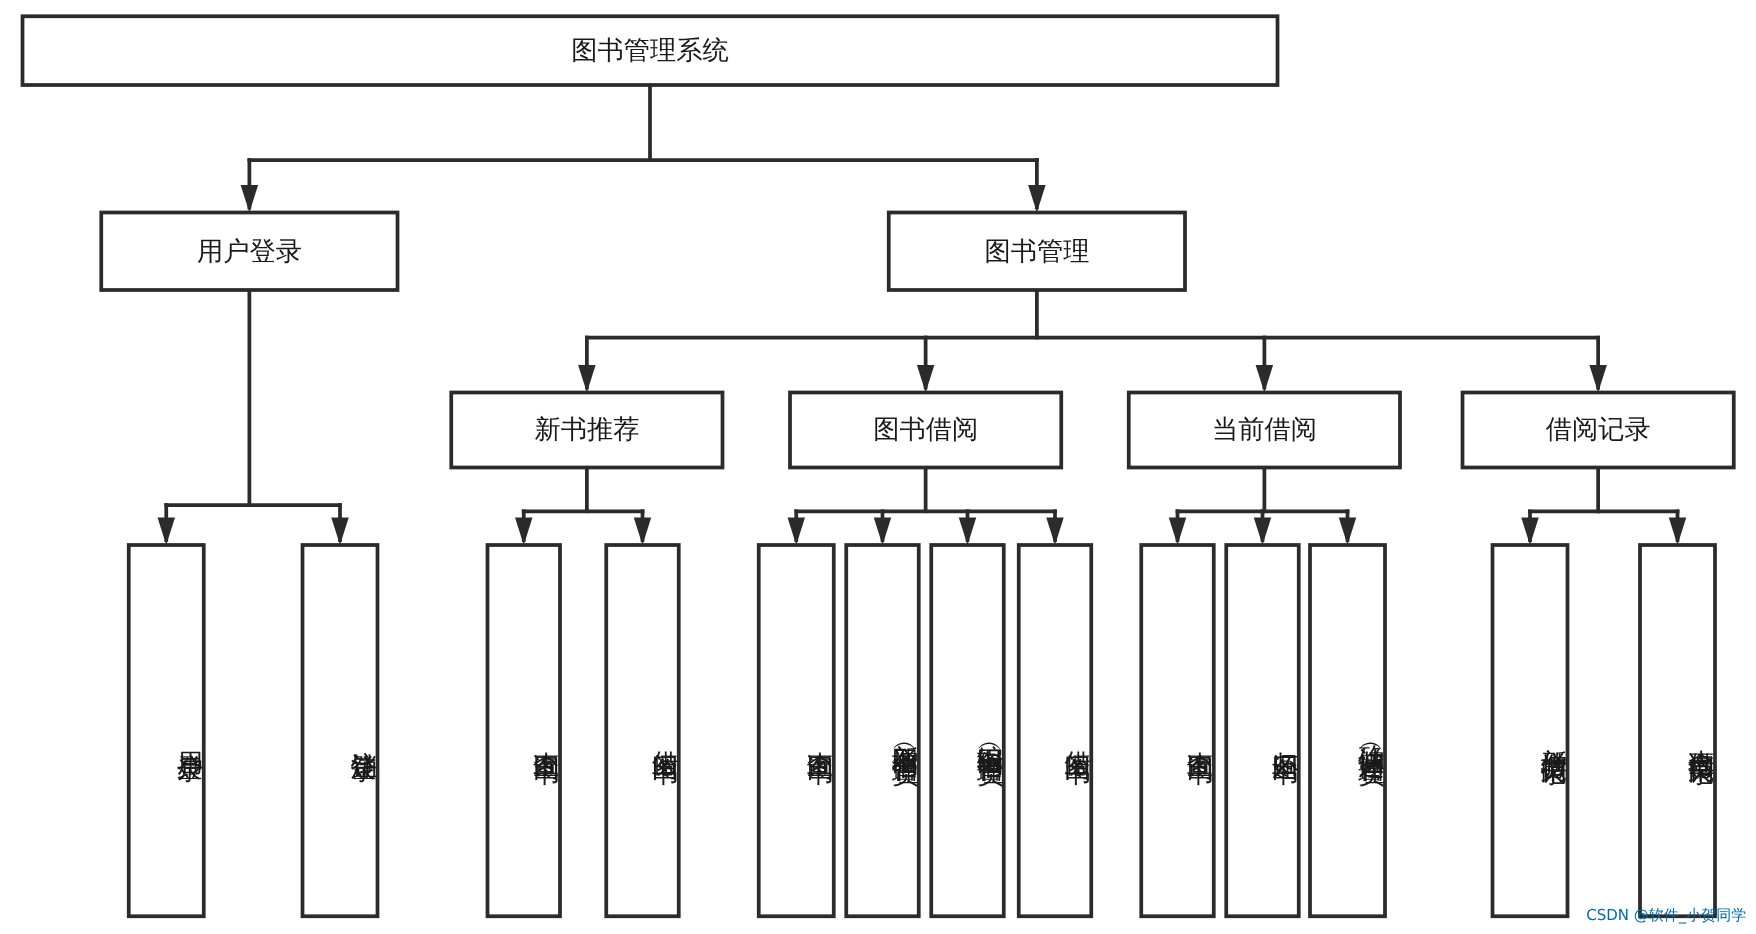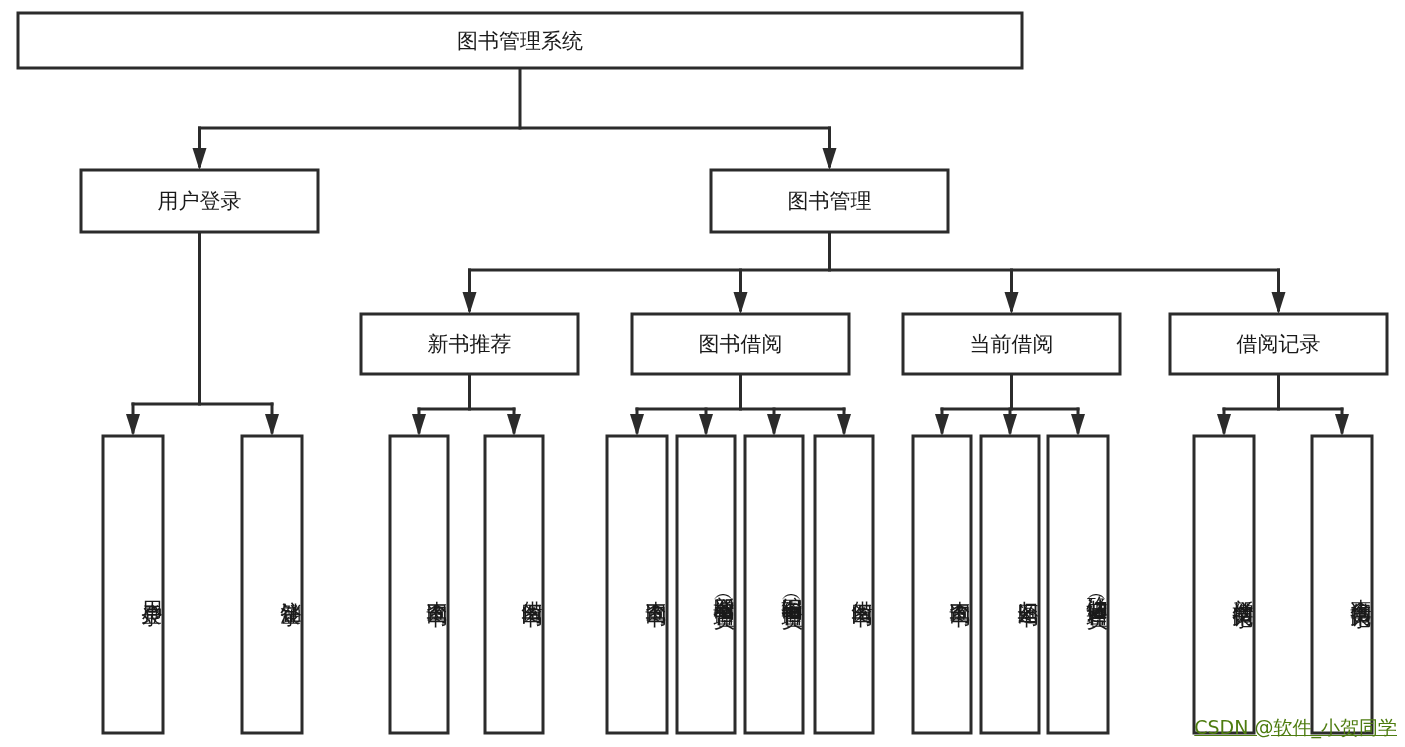--- a/index.html
+++ b/index.html
@@ -61,24 +61,23 @@
     align-items: flex-start;
     justify-content: center;
     white-space: nowrap;
     pointer-events: none;
   }
   .watermark {
     position: absolute;
     right: 8px;
     bottom: 6px;
     font-family: "DejaVu Sans", "Liberation Sans", sans-serif;
-    font-size: 19px;
-    color: #4d7c0f;
+    font-size: 12px;
+    color: #0369a1;
     white-space: nowrap;
-    text-decoration: underline;
   }
 </style>
 </head>
 <body>
 
 <div id="diagram-root">
 
   <svg id="tree-svg" viewBox="0 0 1405 747">
     <g id="connectors-layer">
         <path d="M520 68 L 520 128" class="connector"></path>

